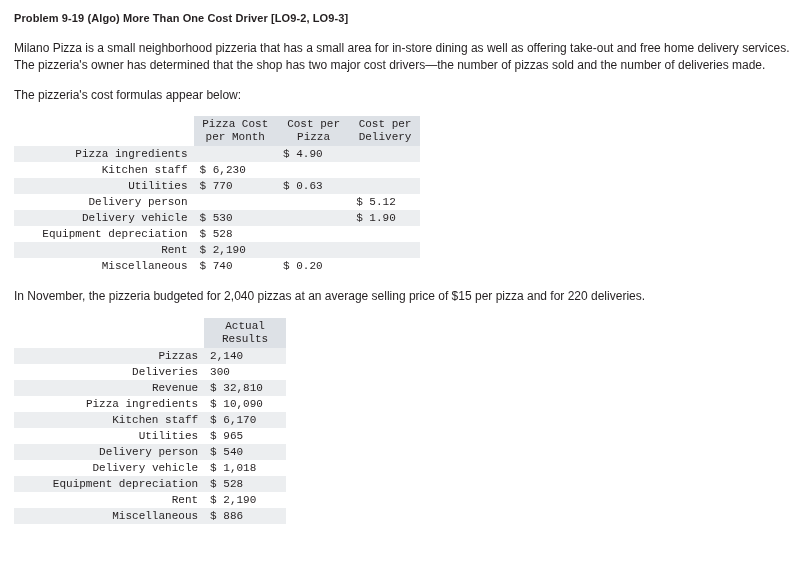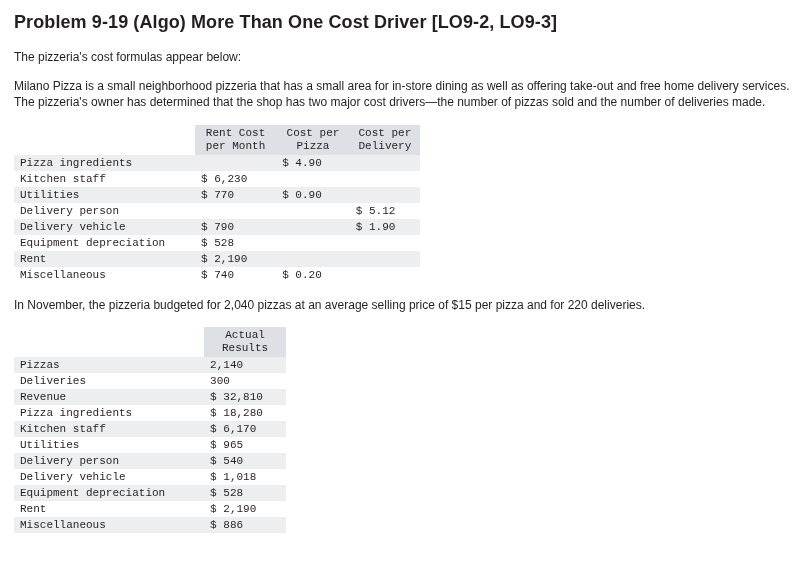--- a/index.html
+++ b/index.html
@@ -14,21 +14,21 @@
     color: #231f20;
     font-size: 12px;
     overflow: hidden;
   }
   .page {
     padding: 10px 14px 0 14px;
     box-sizing: border-box;
     width: 811px;
   }
   .title {
-    font-size: 18px;
+    font-size: 11px;
     font-weight: bold;
     margin: 2px 0 16px 0;
     letter-spacing: 0.1px;
   }
   .para {
     font-size: 12px;
     line-height: 16.5px;
     margin: 0 0 14px 0;
     max-width: 784px;
   }
@@ -52,51 +52,51 @@
     font-family: "Liberation Mono", monospace;
     font-size: 11px;
     font-weight: normal;
     text-align: center;
     line-height: 13px;
     padding: 3px 6px 2px 6px;
     vertical-align: bottom;
   }
   .hdr-blank { background: #ffffff; }
   .num { }
-  .lbl { text-align: left; padding-left: 8px; }
+  .lbl { text-align: right; padding-left: 8px; }
 
   
   #cost-formulas-table { width: 406px; }
   #cost-formulas-table .c-label { width: 186px; }
   #cost-formulas-table .c-fixed { width: 76px; }
   #cost-formulas-table .c-pizza { width: 68px; }
   #cost-formulas-table .c-delivery { width: 62px; }
 
   
   #actual-results-table { width: 272px; }
   #actual-results-table .c-label { width: 186px; }
   #actual-results-table .c-val { width: 74px; }
 </style>
 </head>
 <body>
 
 <div class="page">
 
   <div class="title">Problem 9-19 (Algo) More Than One Cost Driver [LO9-2, LO9-3]</div>
 
+  <p class="para">Milano Pizza is a small neighborhood pizzeria that has a small area for in-store dining as well as offering take-out and free home delivery services. The pizzeria's owner has determined that the shop has two major cost drivers—the number of pizzas sold and the number of deliveries made.</p>
+
   <p class="para tight">The pizzeria's cost formulas appear below:</p>
-
-  <p class="para">Milano Pizza is a small neighborhood pizzeria that has a small area for in-store dining as well as offering take-out and free home delivery services. The pizzeria's owner has determined that the shop has two major cost drivers—the number of pizzas sold and the number of deliveries made.</p>
 
   <table class="data" id="cost-formulas-table">
     <thead>
       <tr>
         <th class="hdr-blank c-label"></th>
         <th class="hdr-cell c-fixed">
-          <span>Rent Cost</span><br>
+          <span>Pizza Cost</span><br>
           <span>per Month</span>
         </th>
         <th class="hdr-cell c-pizza">
           <span>Cost per</span><br>
           <span>Pizza</span>
         </th>
         <th class="hdr-cell c-delivery">
           <span>Cost per</span><br>
           <span>Delivery</span>
         </th>
@@ -111,32 +111,32 @@
       </tr>
       <tr class="row-plain">
         <td class="lbl c-label">Kitchen staff</td>
         <td class="num c-fixed">$ 6,230</td>
         <td class="num c-pizza"></td>
         <td class="num c-delivery"></td>
       </tr>
       <tr class="row-alt">
         <td class="lbl c-label">Utilities</td>
         <td class="num c-fixed">$ 770</td>
-        <td class="num c-pizza">$ 0.90</td>
+        <td class="num c-pizza">$ 0.63</td>
         <td class="num c-delivery"></td>
       </tr>
       <tr class="row-plain">
         <td class="lbl c-label">Delivery person</td>
         <td class="num c-fixed"></td>
         <td class="num c-pizza"></td>
         <td class="num c-delivery">$ 5.12</td>
       </tr>
       <tr class="row-alt">
         <td class="lbl c-label">Delivery vehicle</td>
-        <td class="num c-fixed">$ 790</td>
+        <td class="num c-fixed">$ 530</td>
         <td class="num c-pizza"></td>
         <td class="num c-delivery">$ 1.90</td>
       </tr>
       <tr class="row-plain">
         <td class="lbl c-label">Equipment depreciation</td>
         <td class="num c-fixed">$ 528</td>
         <td class="num c-pizza"></td>
         <td class="num c-delivery"></td>
       </tr>
       <tr class="row-alt">
@@ -175,21 +175,21 @@
       <tr class="row-plain">
         <td class="lbl c-label">Deliveries</td>
         <td class="num c-val">300</td>
       </tr>
       <tr class="row-alt">
         <td class="lbl c-label">Revenue</td>
         <td class="num c-val">$ 32,810</td>
       </tr>
       <tr class="row-plain">
         <td class="lbl c-label">Pizza ingredients</td>
-        <td class="num c-val">$ 18,280</td>
+        <td class="num c-val">$ 10,090</td>
       </tr>
       <tr class="row-alt">
         <td class="lbl c-label">Kitchen staff</td>
         <td class="num c-val">$ 6,170</td>
       </tr>
       <tr class="row-plain">
         <td class="lbl c-label">Utilities</td>
         <td class="num c-val">$ 965</td>
       </tr>
       <tr class="row-alt">

